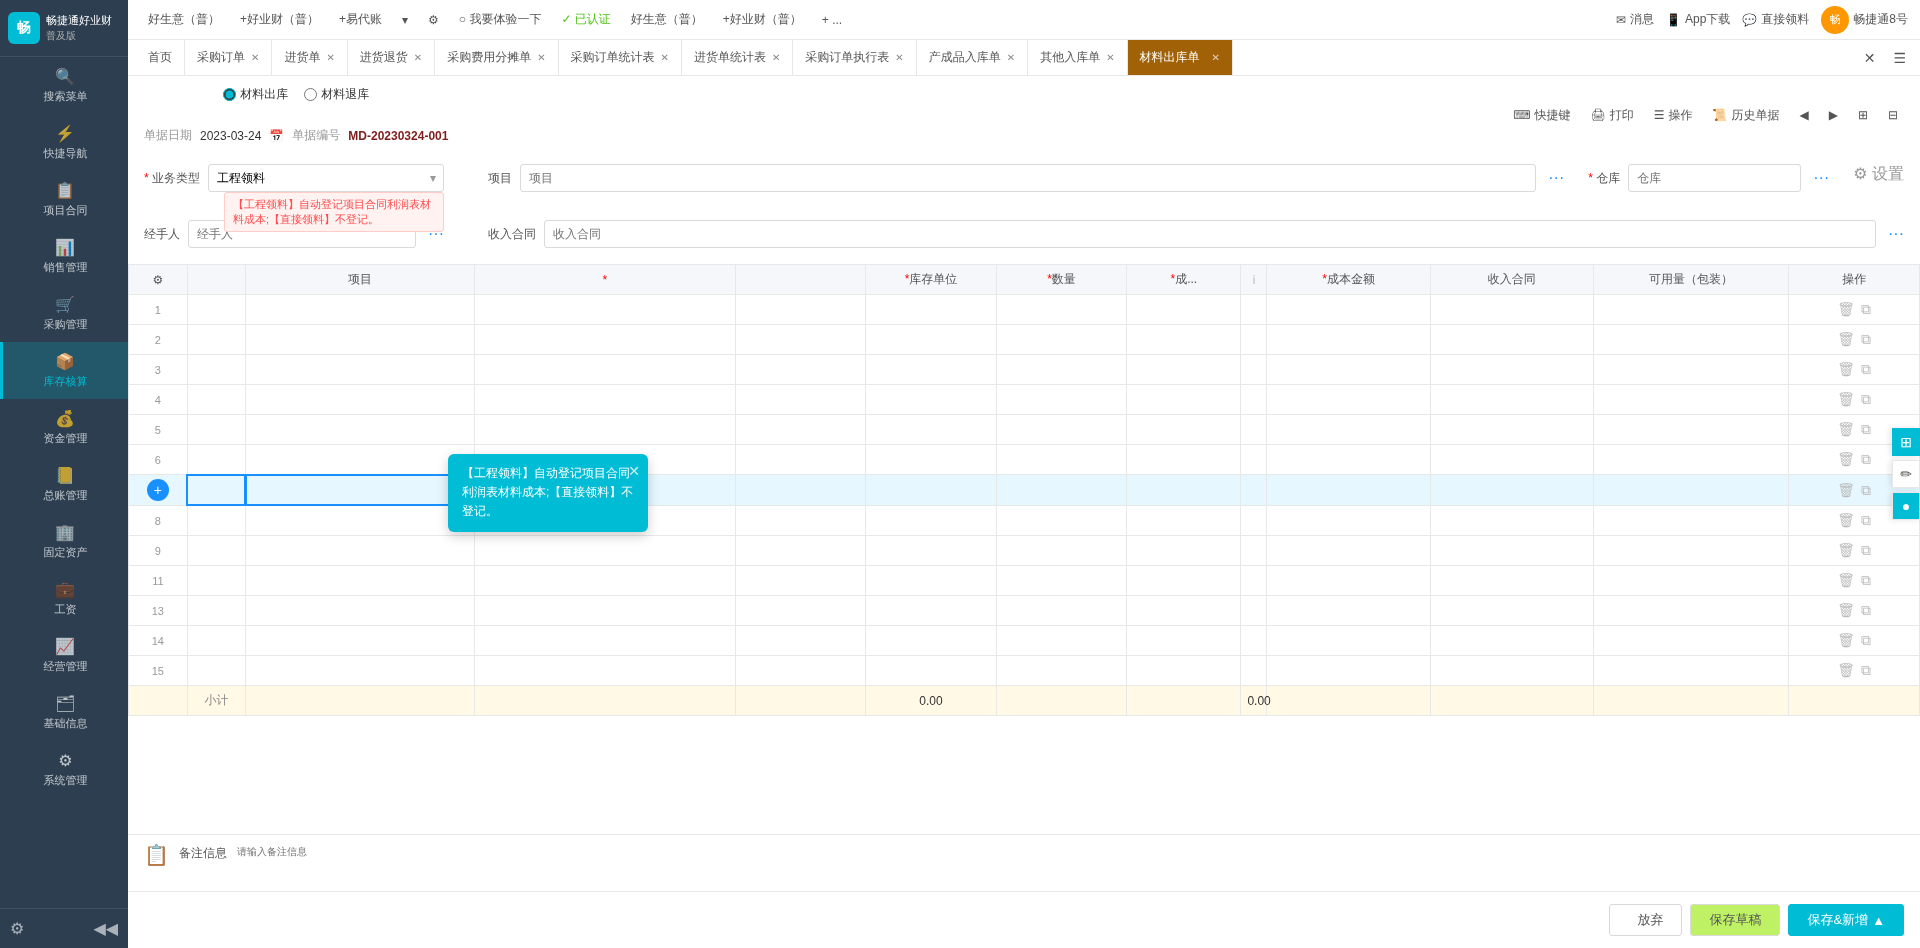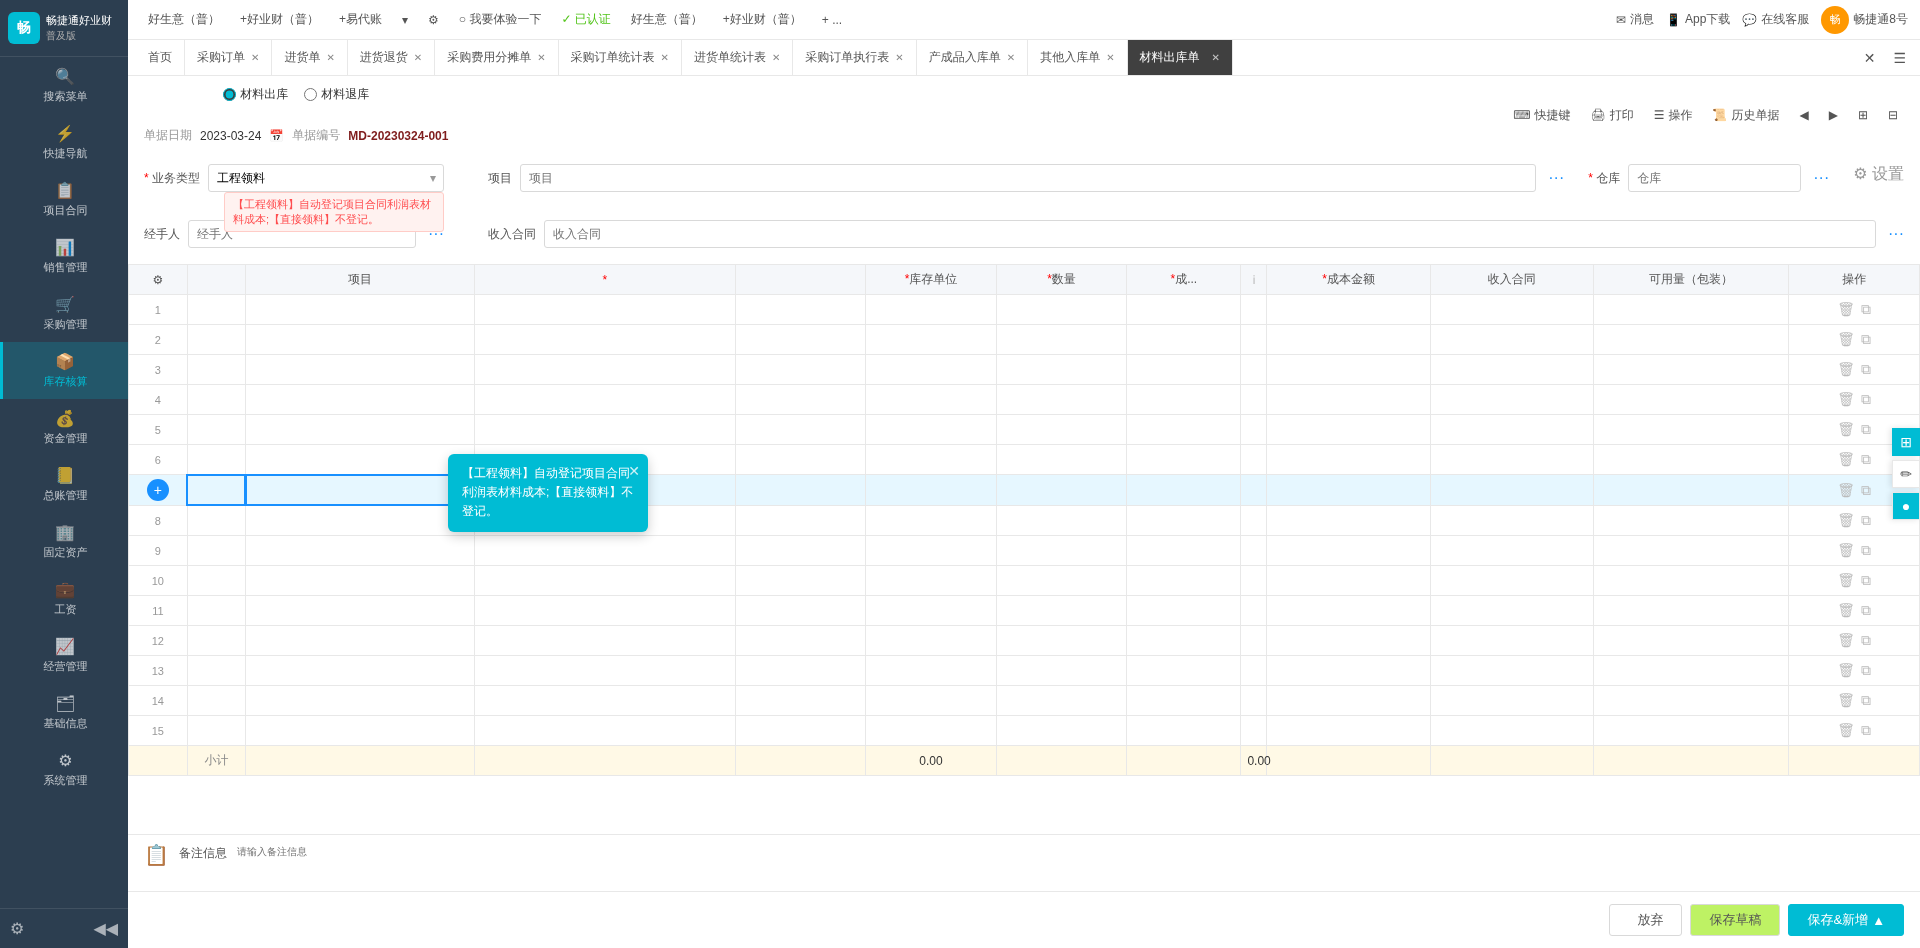--- a/index.html
+++ b/index.html
@@ -27,21 +27,21 @@
     .top-nav-item { padding: 4px 8px; font-size: 12px; color: #555; cursor: pointer; white-space: nowrap; display: flex; align-items: center; gap: 3px; border-radius: 3px; }
     .top-nav-certified { color: #52c41a; display: flex; align-items: center; gap: 3px; }
     .top-nav-right { margin-left: auto; display: flex; align-items: center; gap: 12px; font-size: 12px; color: #555; }
     .top-nav-right-item { display: flex; align-items: center; gap: 4px; cursor: pointer; }
     .user-avatar { width: 28px; height: 28px; background: #ff9800; border-radius: 50%; display: flex; align-items: center; justify-content: center; color: white; font-size: 11px; }
 
     
     .tab-bar { background: #fff; border-bottom: 1px solid #e8e8e8; display: flex; align-items: center; padding: 0 8px; height: 36px; flex-shrink: 0; overflow-x: auto; }
     .tab-bar::-webkit-scrollbar { height: 3px; }
     .tab-item { padding: 0 12px; height: 36px; display: flex; align-items: center; gap: 6px; font-size: 12px; color: #555; cursor: pointer; border-right: 1px solid #e8e8e8; white-space: nowrap; flex-shrink: 0; }
-    .tab-item.active { background: #404040; color: white; gap: 12px; }
+    .tab-item.active { background: #a16207; color: white; gap: 12px; }
     .tab-item .close { font-size: 10px; opacity: 0.7; }
     .tab-bar-end { margin-left: auto; display: flex; align-items: center; gap: 6px; }
     .tab-bar-end-icon { font-size: 14px; color: #555; cursor: pointer; padding: 2px 6px; }
 
     
     .content { flex: 1; overflow: hidden; display: flex; flex-direction: column; background: #fff; margin: 0; }
 
     
     .form-header { padding: 10px 16px 0; background: #fff; flex-shrink: 0; }
     .form-header-top { display: flex; align-items: center; justify-content: space-between; margin-bottom: 8px; }
@@ -200,21 +200,21 @@
       <div class="top-nav-right-item">
         <span>✉</span>
         <span>消息</span>
       </div>
       <div class="top-nav-right-item">
         <span>📱</span>
         <span>App下载</span>
       </div>
       <div class="top-nav-right-item">
         <span>💬</span>
-        <span>在线客服</span>
+        <span>直接领料</span>
       </div>
       <div class="top-nav-right-item">
         <div class="user-avatar">畅</div>
         <span>畅捷通8号</span>
       </div>
     </div>
   </div>
 
   <div class="tab-bar">
     <div class="tab-item">
@@ -529,51 +529,21 @@
               <td></td>
               <td></td>
               <td></td>
               <td></td>
               <td></td>
               <td></td>
               <td></td>
               <td><span class="row-action">🗑</span><span class="row-action">⧉</span></td>
             </tr>
           <tr>
-              <td class="row-num">10</td>
-              <td></td>
-              <td></td>
-              <td></td>
-              <td></td>
-              <td></td>
-              <td></td>
-              <td></td>
-              <td></td>
-              <td></td>
-              <td></td>
-              <td></td>
-              <td><span class="row-action">🗑</span><span class="row-action">⧉</span></td>
-            </tr>
-          <tr>
               <td class="row-num">11</td>
-              <td></td>
-              <td></td>
-              <td></td>
-              <td></td>
-              <td></td>
-              <td></td>
-              <td></td>
-              <td></td>
-              <td></td>
-              <td></td>
-              <td></td>
-              <td><span class="row-action">🗑</span><span class="row-action">⧉</span></td>
-            </tr>
-          <tr>
-              <td class="row-num">12</td>
               <td></td>
               <td></td>
               <td></td>
               <td></td>
               <td></td>
               <td></td>
               <td></td>
               <td></td>
               <td></td>
               <td></td>

